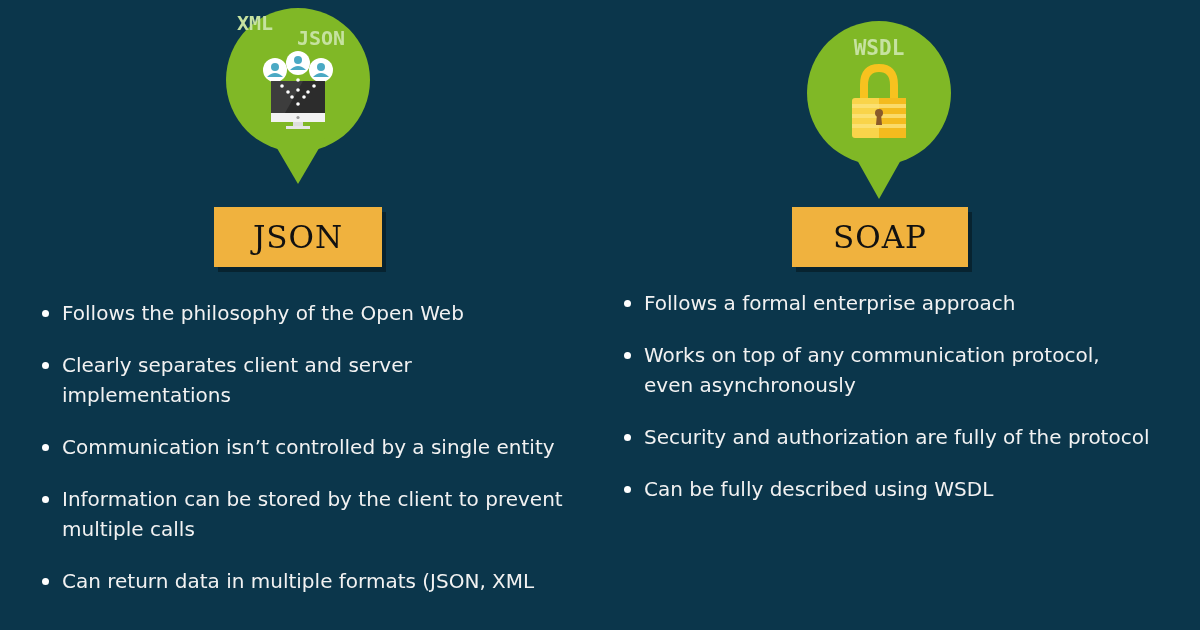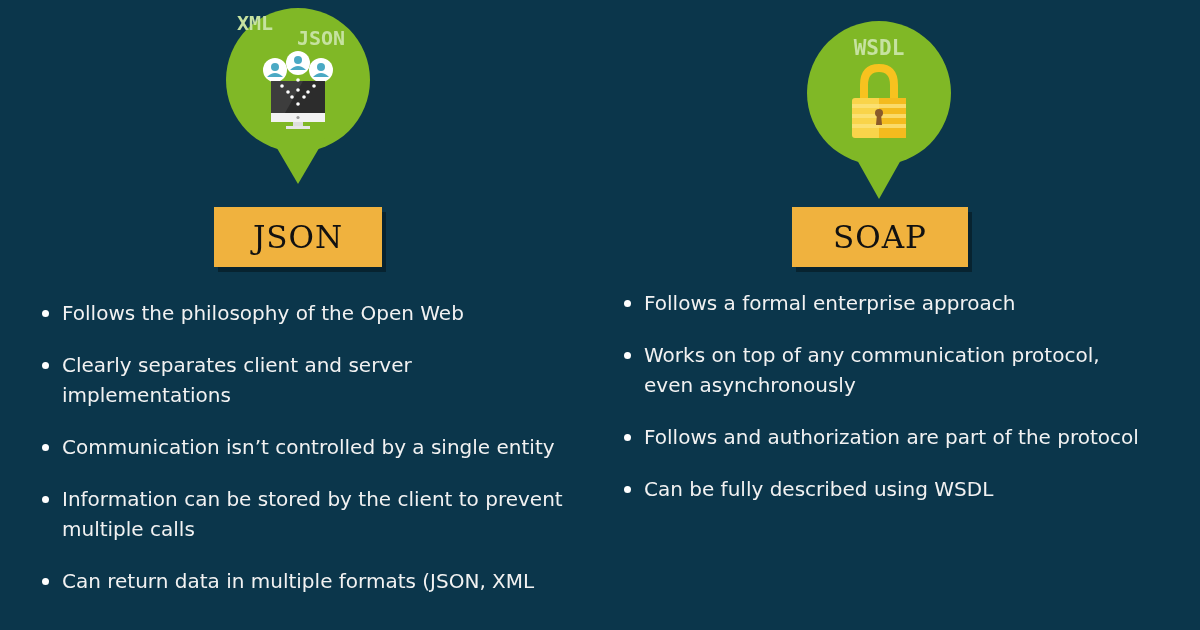--- a/index.html
+++ b/index.html
@@ -134,15 +134,15 @@
   <li>Follows the philosophy of the Open Web</li>
   <li style="width:400px;">Clearly separates client and server implementations</li>
   <li>Communication isn’t controlled by a single entity</li>
   <li style="width:520px;">Information can be stored by the client to prevent multiple calls</li>
   <li style="white-space:nowrap;">Can return data in multiple formats (JSON, XML</li>
 </ul>
 
 <ul class="bullets" style="left:622px; top:288px; width:520px;">
   <li>Follows a formal enterprise approach</li>
   <li style="width:490px;">Works on top of any communication protocol, even asynchronously</li>
-  <li style="white-space:nowrap;">Follows and authorization are part of the protocol</li>
+  <li style="white-space:nowrap;">Security and authorization are fully of the protocol</li>
   <li>Can be fully described using WSDL</li>
 </ul>
 
 </body></html>

